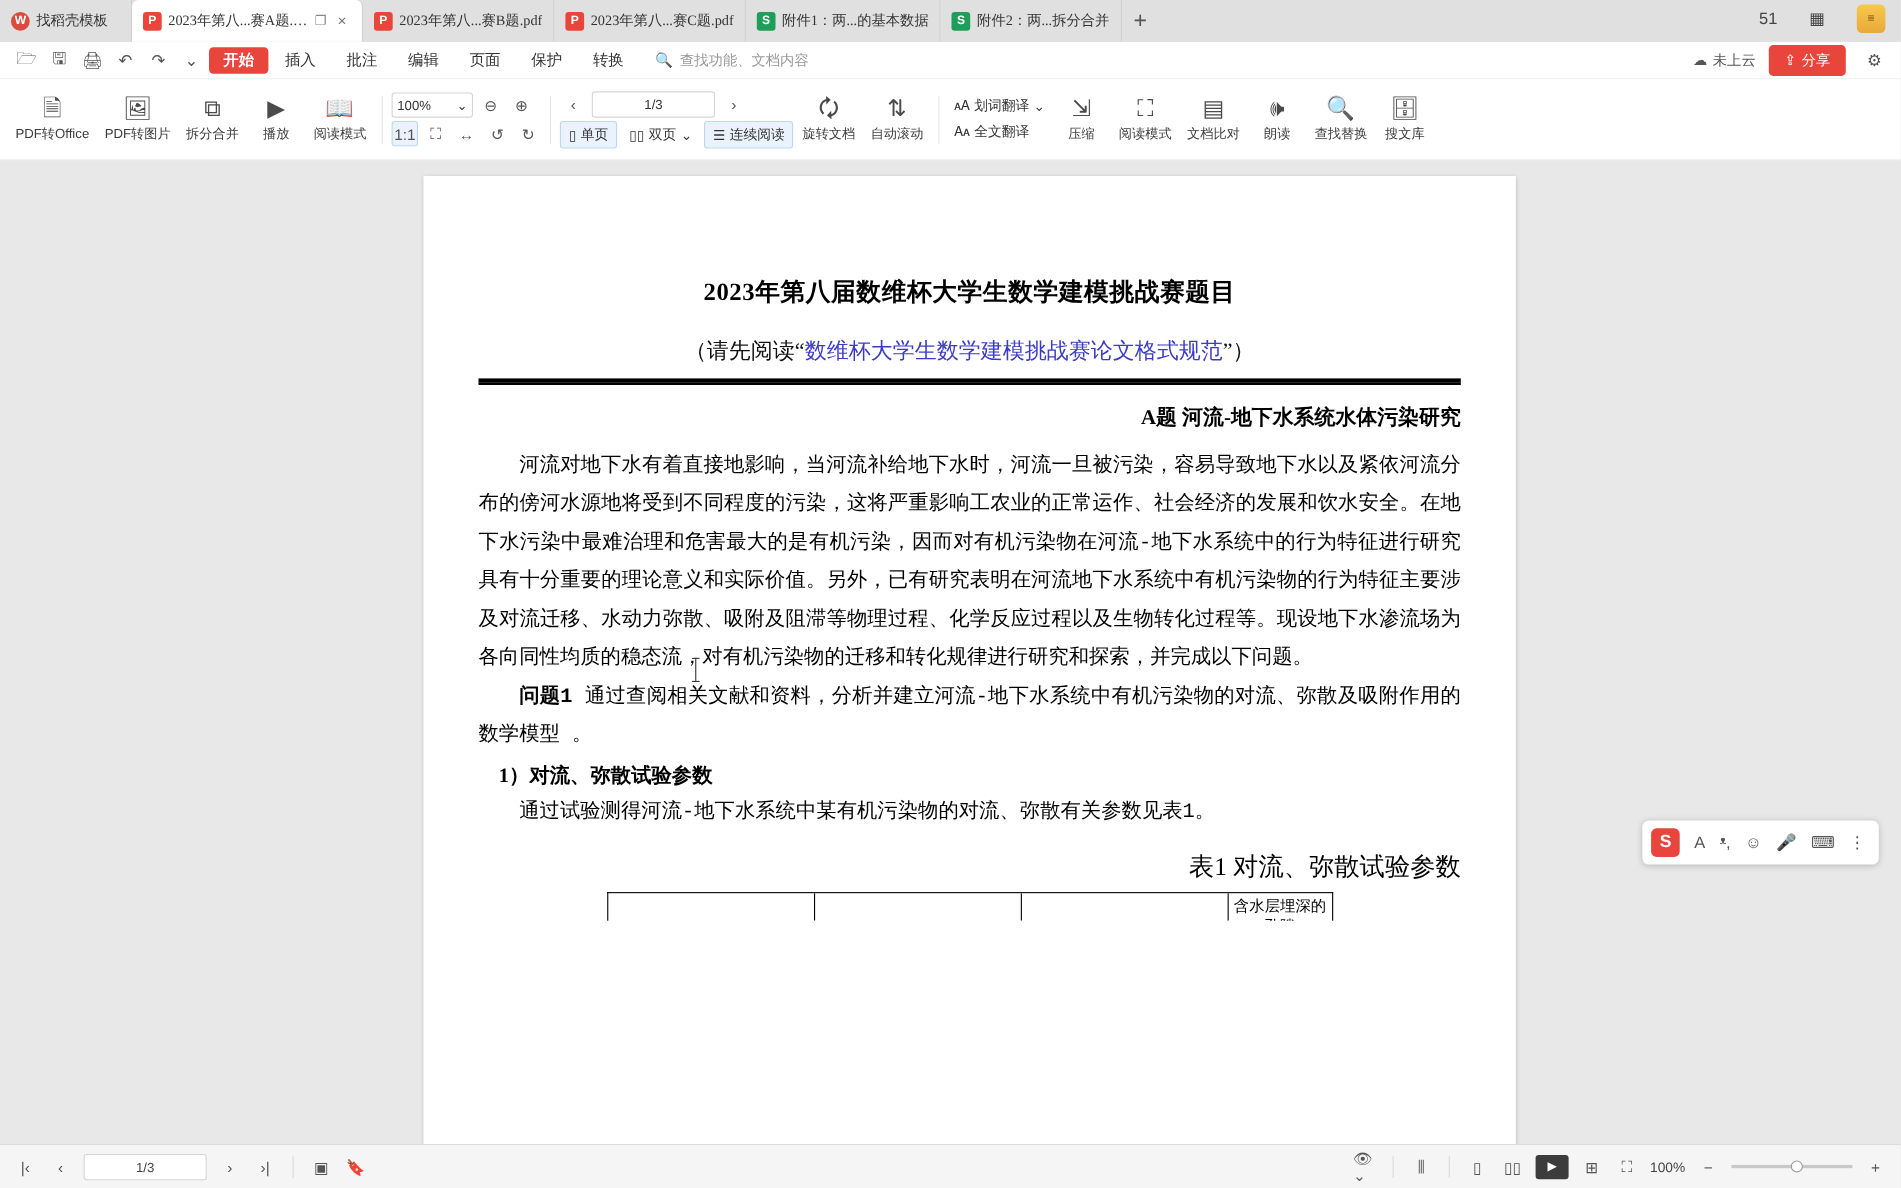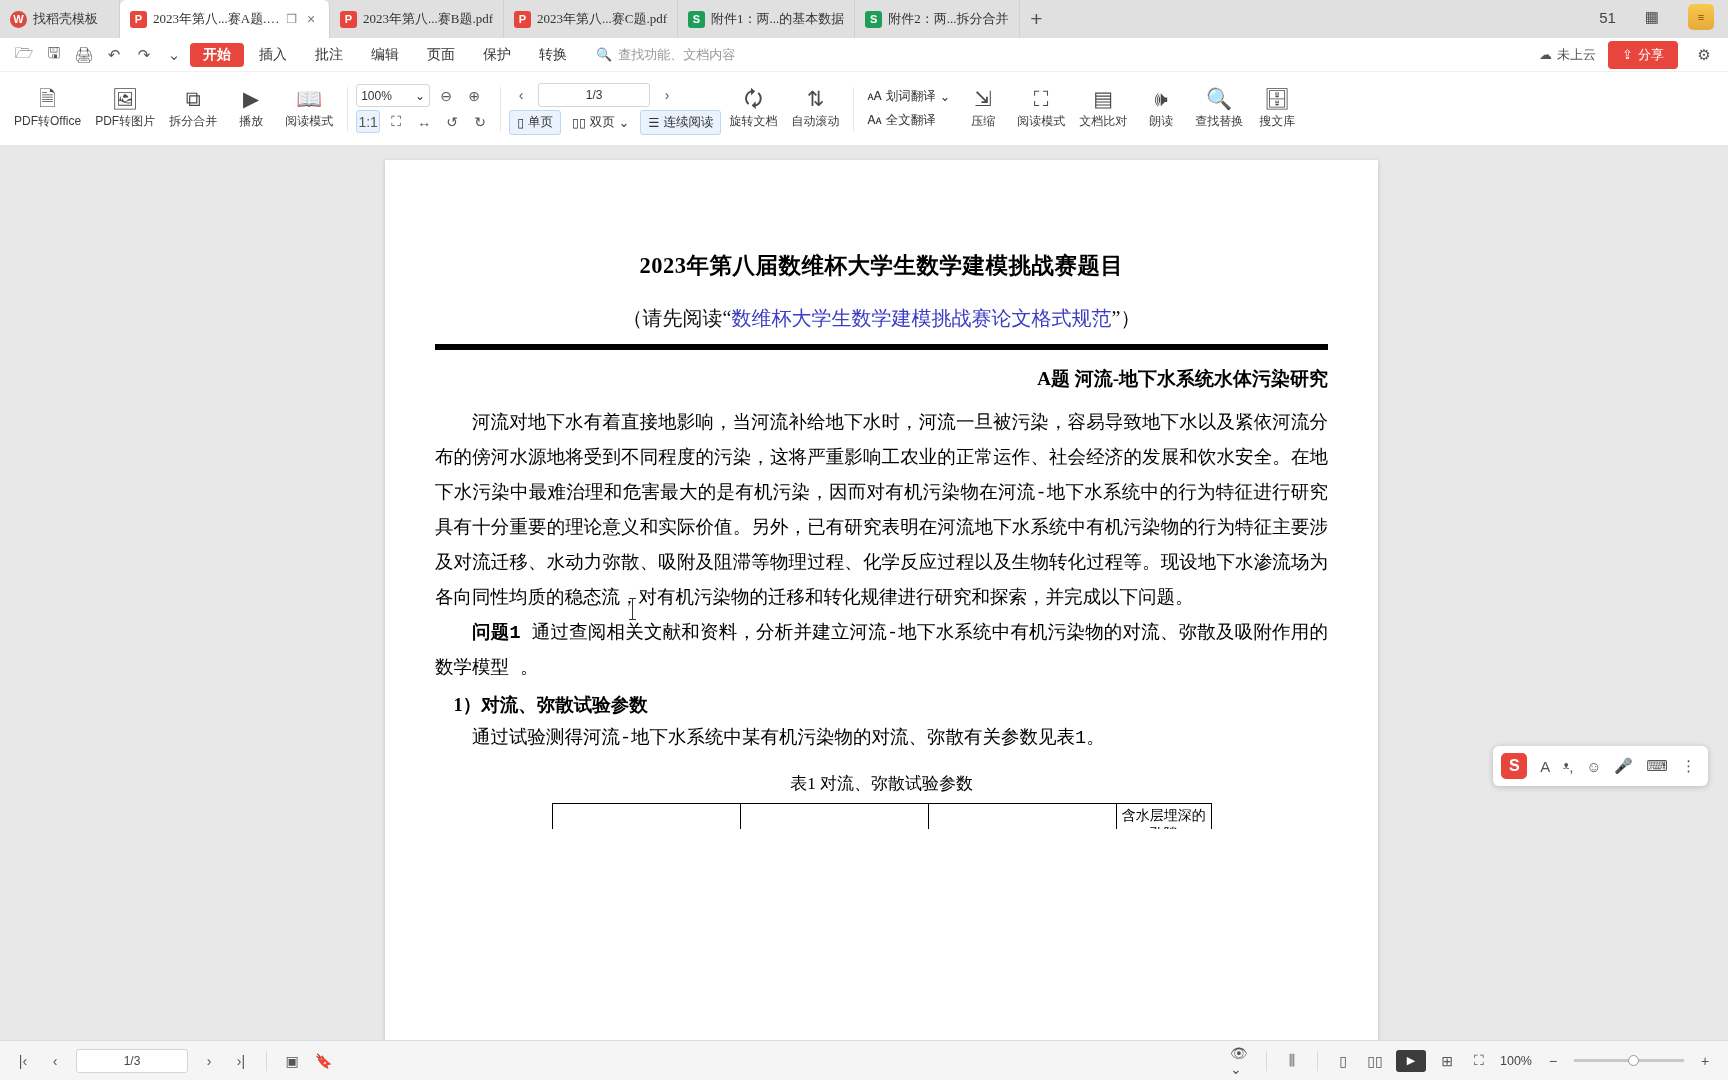--- a/index.html
+++ b/index.html
@@ -229,21 +229,21 @@
     color: #000000;
     font-family: Liberation Mono, monospace;
   }
   .qlabel { font-weight: bold; }
   .doc-h3 {
     font-size: 18.5px; font-weight: bold;
     margin: 6px 0 4px 0;
     text-indent: 1em;
   }
   .tbl-cap {
-    text-align: center; font-size: 17px;
+    text-align: right; font-size: 23px;
     margin-top: 16px;
   }
   .tbl-top {
     margin: 8px auto 0 auto;
     width: 660px;
     border: 1px solid #000;
     border-bottom: none;
     height: 26px;
     display: flex;
     font-size: 14px;

